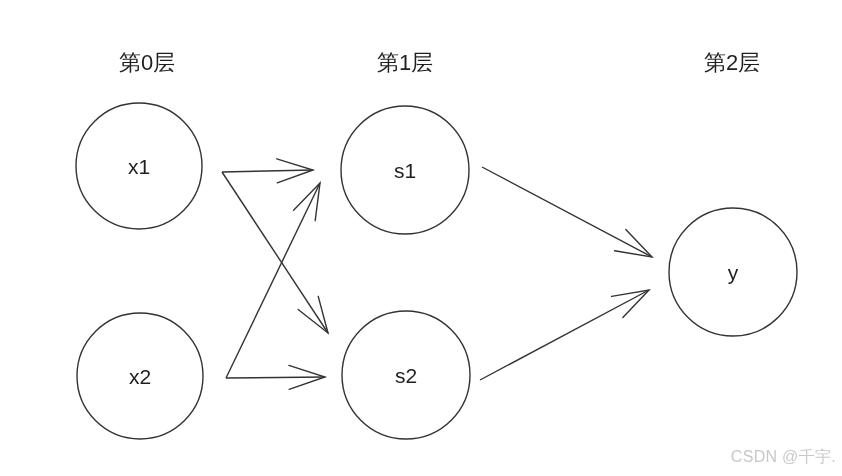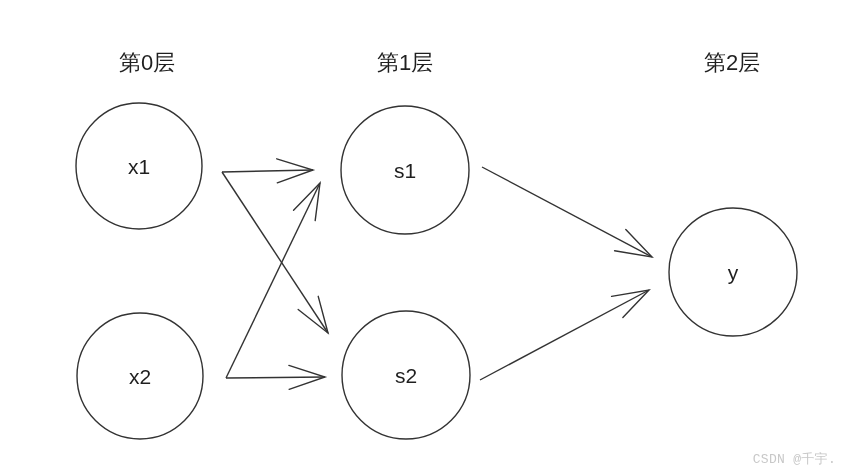--- a/index.html
+++ b/index.html
@@ -26,23 +26,23 @@
     font-family: "Liberation Sans", "DejaVu Sans", sans-serif;
   }
   .node-label {
     font-size: 21px;
     font-family: "Liberation Sans", "DejaVu Sans", sans-serif;
   }
   .watermark {
     position: absolute;
     right: 6px;
     bottom: 8px;
-    font-size: 13px;
+    font-size: 16px;
     letter-spacing: 0.3px;
-    font-family: Liberation Mono, monospace;
+    font-family: Liberation Sans, sans-serif;
     margin-top: 7px;
   }
 </style>
 </head>
 <body style="background: rgb(255, 255, 255);">
 
 <div class="canvas">
   <svg id="diagram-svg" width="842" height="476" viewBox="0 0 842 476" xmlns="http://www.w3.org/2000/svg">
     <defs>
       <marker id="arrowhead" markerUnits="userSpaceOnUse" markerWidth="44" markerHeight="30" viewBox="0 0 44 30" refX="40" refY="15" orient="auto">

